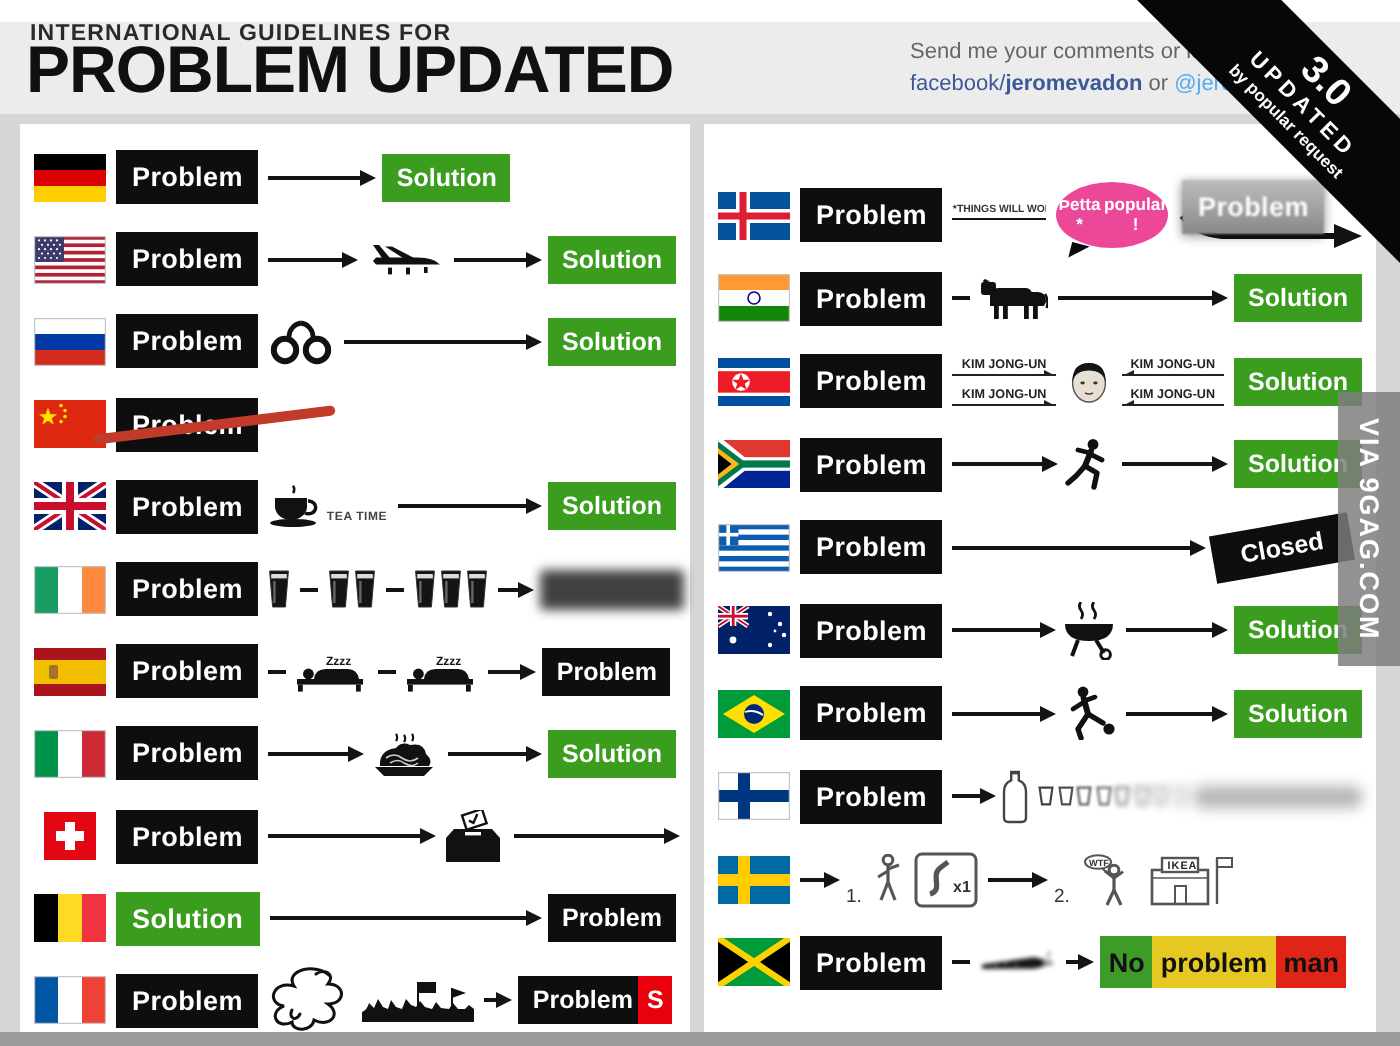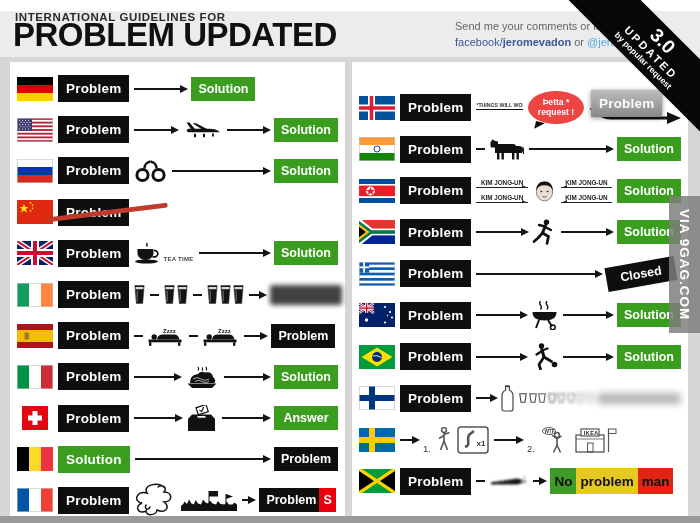--- a/index.html
+++ b/index.html
@@ -53,21 +53,21 @@
   .icon{flex:none;line-height:0}
   .icon svg{display:block}
   .iconlabel{flex:none;font-size:6px;font-weight:bold;color:#444;align-self:center;margin:12px 0 0 -4px;letter-spacing:.3px}
   .num{flex:none;font-size:9.5px;color:#333;align-self:flex-end;margin-bottom:7px}
   .pints{flex:none;display:flex;gap:2px;line-height:0}
   .kimstack{flex:1 1 40px;max-width:92px;min-width:38px;display:flex;flex-direction:column;gap:6px}
   .kimarrow{position:relative;border-bottom:1.6px solid #222;font-size:6.3px;font-weight:bold;color:#222;text-align:center;padding-bottom:1px;white-space:nowrap;overflow:hidden}
   .kimarrow.right::after{content:"";position:absolute;right:0;bottom:-4.6px;border-left:6px solid #222;border-top:3.2px solid transparent;border-bottom:3.2px solid transparent}
   .kimarrow.left::before{content:"";position:absolute;left:0;bottom:-4.6px;border-right:6px solid #222;border-top:3.2px solid transparent;border-bottom:3.2px solid transparent}
   .noteline{flex:1 1 40px;min-width:30px;max-width:96px;border-bottom:1.6px solid #141414;font-size:5.2px;font-weight:bold;color:#333;padding-bottom:1px;white-space:nowrap;overflow:hidden;align-self:center;margin-top:-4px}
-  .bubble{flex:none;position:relative;width:56px;height:33px;background:#ef4444;border-radius:50%;color:#fff;display:flex;flex-direction:column;align-items:center;justify-content:center;font-size:8.6px;font-weight:bold;line-height:1.15;z-index:2;text-align:center}
+  .bubble{flex:none;position:relative;width:56px;height:33px;background:#ec4899;border-radius:50%;color:#fff;display:flex;align-items:center;justify-content:center;font-size:8.6px;font-weight:bold;line-height:1.15;z-index:2;text-align:center}
   .bubble::after{content:"";position:absolute;left:7px;bottom:-6px;border-top:8px solid #0c0c0c;border-right:9px solid transparent;transform:rotate(14deg)}
   .ghostexit{flex:0 0 92px;position:relative;height:40px}
   .ghostexit .box{position:absolute;left:2px;top:2px;z-index:2}
   .ghostexit svg{position:absolute;left:0;bottom:1px;z-index:1}
   .shots{flex:none;display:flex;gap:1.5px;align-items:center}
   .shots span{line-height:0}
   .smear{flex:1 1 auto;height:11px;background:#b5b5b5;filter:blur(3.5px);margin-left:-2px;border-radius:4px}
   .footer{position:absolute;left:8px;bottom:7px;font-size:8.5px;color:#9a9a9a;white-space:nowrap}
   .footer .fbname{font-weight:bold;color:#7d8fb3}.footer .fb{color:#9aa7c4}.footer .handle{color:#8fc7ea}
 </style>
@@ -345,21 +345,20 @@
               <g transform="rotate(-18 16 5)">
                 <rect x="11" y="1" width="10.5" height="7.5" fill="#fff" stroke="#111" stroke-width="1.2"></rect>
                 <path d="M13.5,4.5 l1.8,1.8 l3.2,-3.6" stroke="#111" stroke-width="1.2" fill="none"></path>
               </g>
               <path d="M2,14 L29,14 L25,9.5 L6,9.5 Z" fill="#111"></path>
               <rect x="11.5" y="11" width="8" height="1.7" fill="#fff"></rect>
               <rect x="2" y="14" width="27" height="12" fill="#111"></rect>
             </svg>
           </span>
           <div class="arrow grow"></div>
-          <div class="box green result">Answer</div>
         </div>
         <div class="row">
           <span class="flag">
             <svg width="36" height="24" viewBox="0 0 36 24" preserveAspectRatio="none">
               <rect width="12" height="24" fill="#000"></rect>
               <rect x="12" width="12" height="24" fill="#FDDA24"></rect>
               <rect x="24" width="12" height="24" fill="#EF3340"></rect>
             </svg>
           </span>
           <div class="box green start">Solution</div>
@@ -408,21 +407,21 @@
               <rect x="9" width="7" height="24" fill="#fff"></rect>
               <rect y="8.5" width="36" height="7" fill="#fff"></rect>
               <rect x="10.75" width="3.5" height="24" fill="#DC1E35"></rect>
               <rect y="10.25" width="36" height="3.5" fill="#DC1E35"></rect>
             </svg>
           </span>
           <div class="box black start">Problem</div>
           <div class="noteline">*THINGS WILL WORK OUT...</div>
           <div class="bubble">
             <div>Þetta *</div>
-            <div>request !</div>
+            <div>popular !</div>
           </div>
           <div class="ghostexit"><span><svg width="92" height="24" viewBox="0 0 92 24">
                 <path d="M2,5 q7,9 20,10 l60,0" stroke="#111" stroke-width="3" fill="none"></path>
                 <path d="M78,9 L92,15 L78,21 Z" fill="#111"></path>
               </svg></span><div class="box ghost start">Problem</div></div>
         </div>
         <div class="row">
           <span class="flag">
             <svg width="36" height="24" viewBox="0 0 36 24" preserveAspectRatio="none">
               <rect width="36" height="8" fill="#FF9933"></rect>

